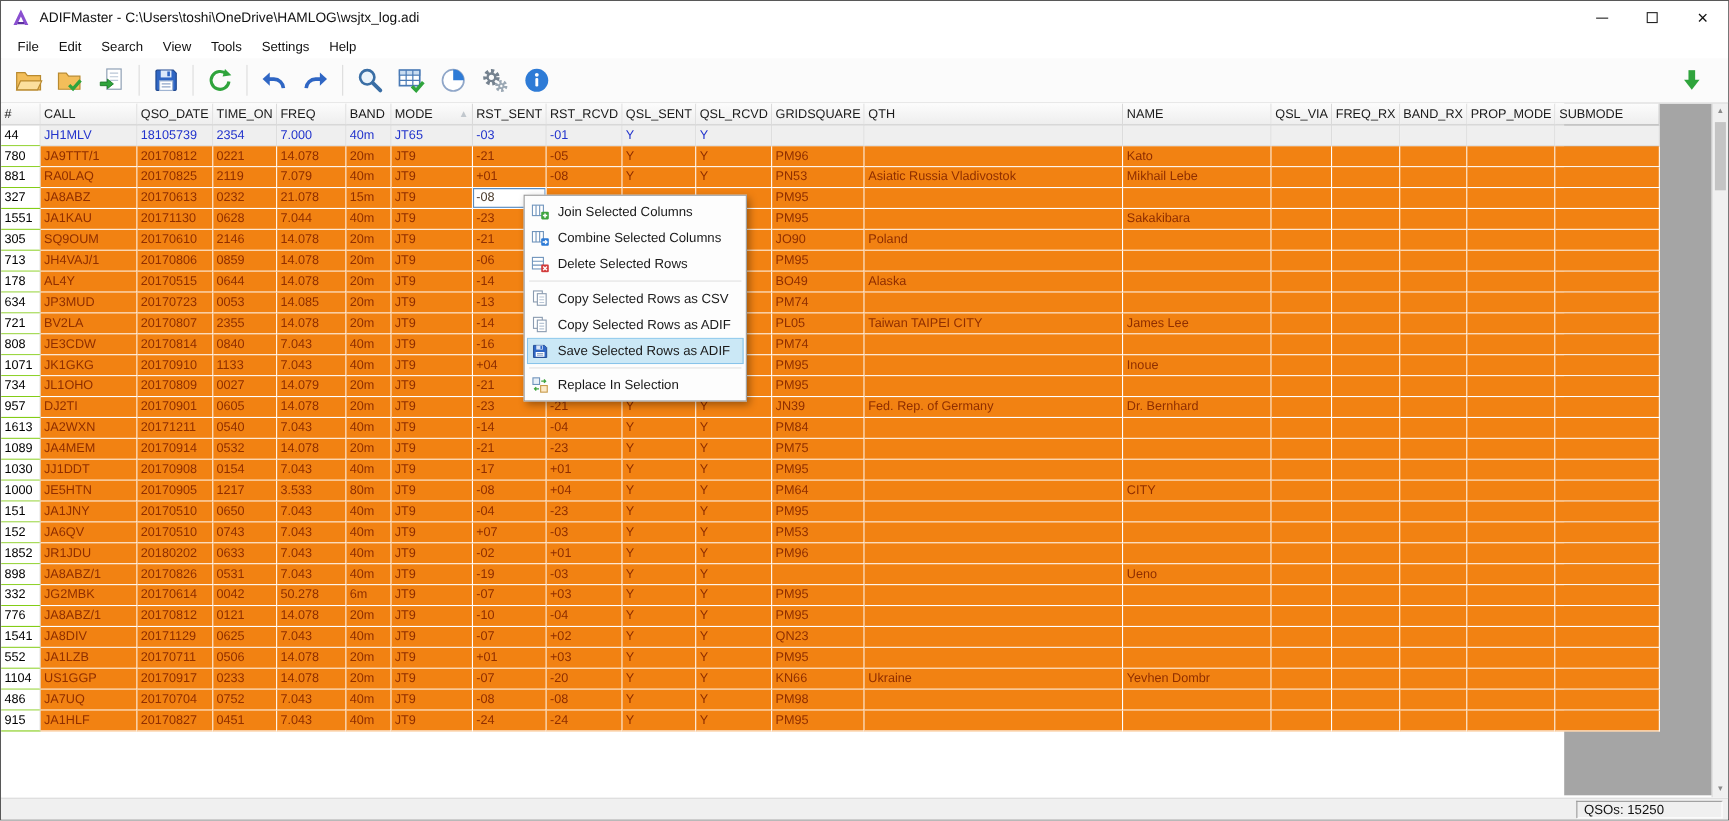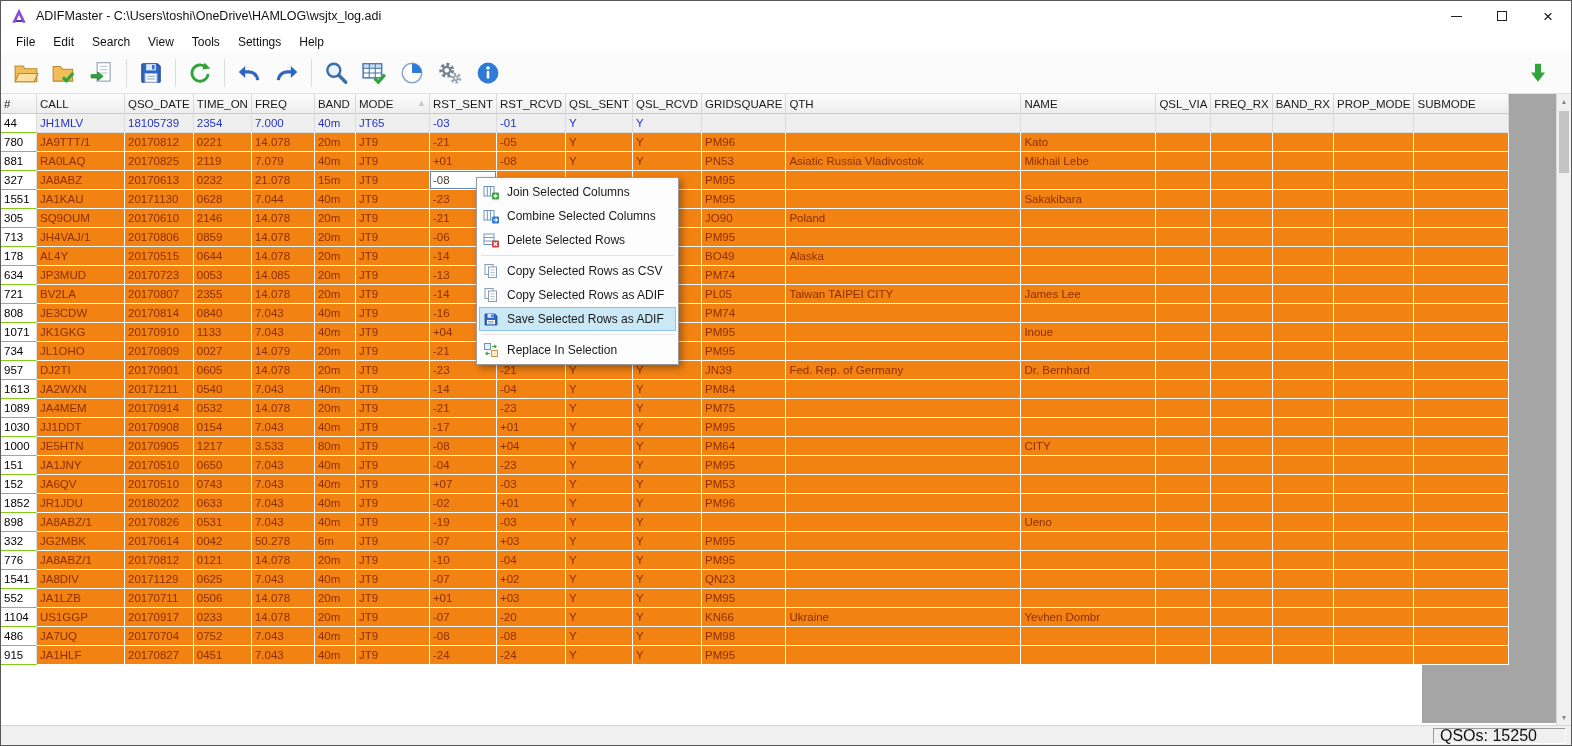--- a/index.html
+++ b/index.html
@@ -56,21 +56,21 @@
   .mitem.hl{background:var(--menu-highlight-bg,#cbe8f6);box-shadow:inset 0 0 0 1px var(--menu-highlight-border,#87c3ea);}
   .micon{width:18px;height:16px;margin-right:6px;flex:0 0 auto;display:flex;align-items:center;}
   .micon svg{width:16px;height:16px;}
   .mlabel{font-size:12px;color:#1a1a1a;white-space:nowrap;}
   .msep{height:1px;background:#e2e2e2;margin:3px 2px;}
 
   
   .statusbar{height:20px;background:#f0f0f0;border-top:1px solid #d5d5d5;display:flex;align-items:center;
     justify-content:flex-end;padding-right:5px;flex:0 0 auto;}
   .qso-box{width:133px;height:16px;border:1px solid;border-color:#9a9a9a #ffffff #ffffff #9a9a9a;
-    font-size:16px;color:#111;line-height:14px;padding-left:6px;background:#f0f0f0;}
+    font-size:12px;color:#111;line-height:14px;padding-left:6px;background:#f0f0f0;}
 </style>
 </head>
 <body>
 
 <div class="window">
 
   <div class="titlebar">
     <span class="app-icon">
       <svg viewBox="0 0 16 16" width="18" height="18">
           <path d="M2 14 L8 1.5 L14 14 H11.2 L8 7.2 L4.8 14 Z" fill="#8A4FD0"></path>

